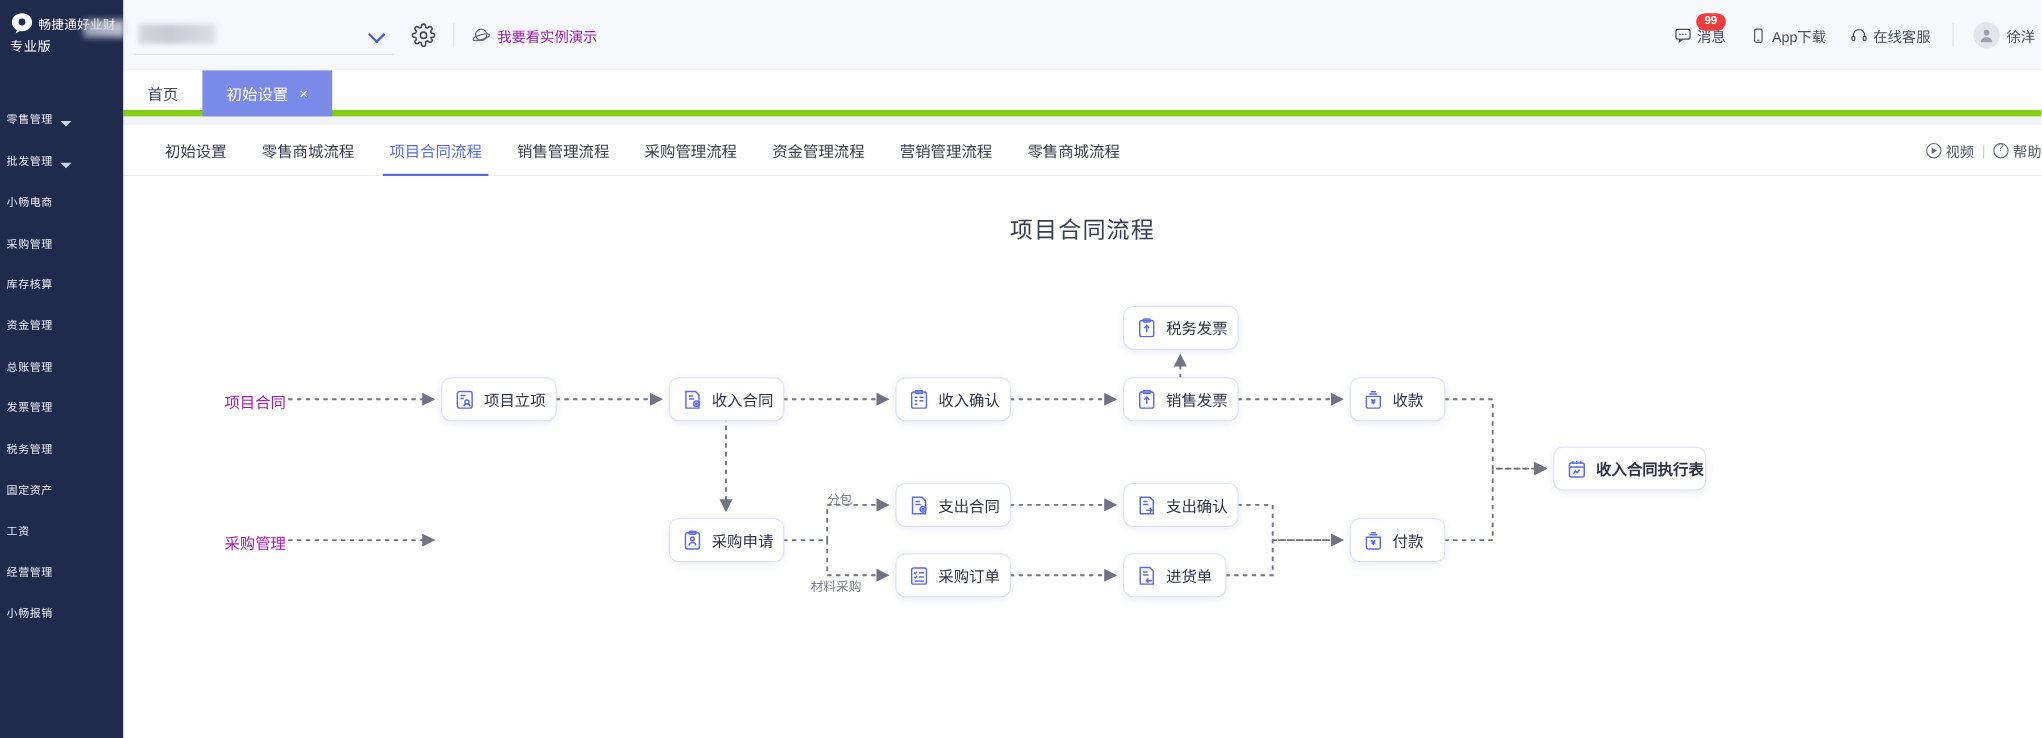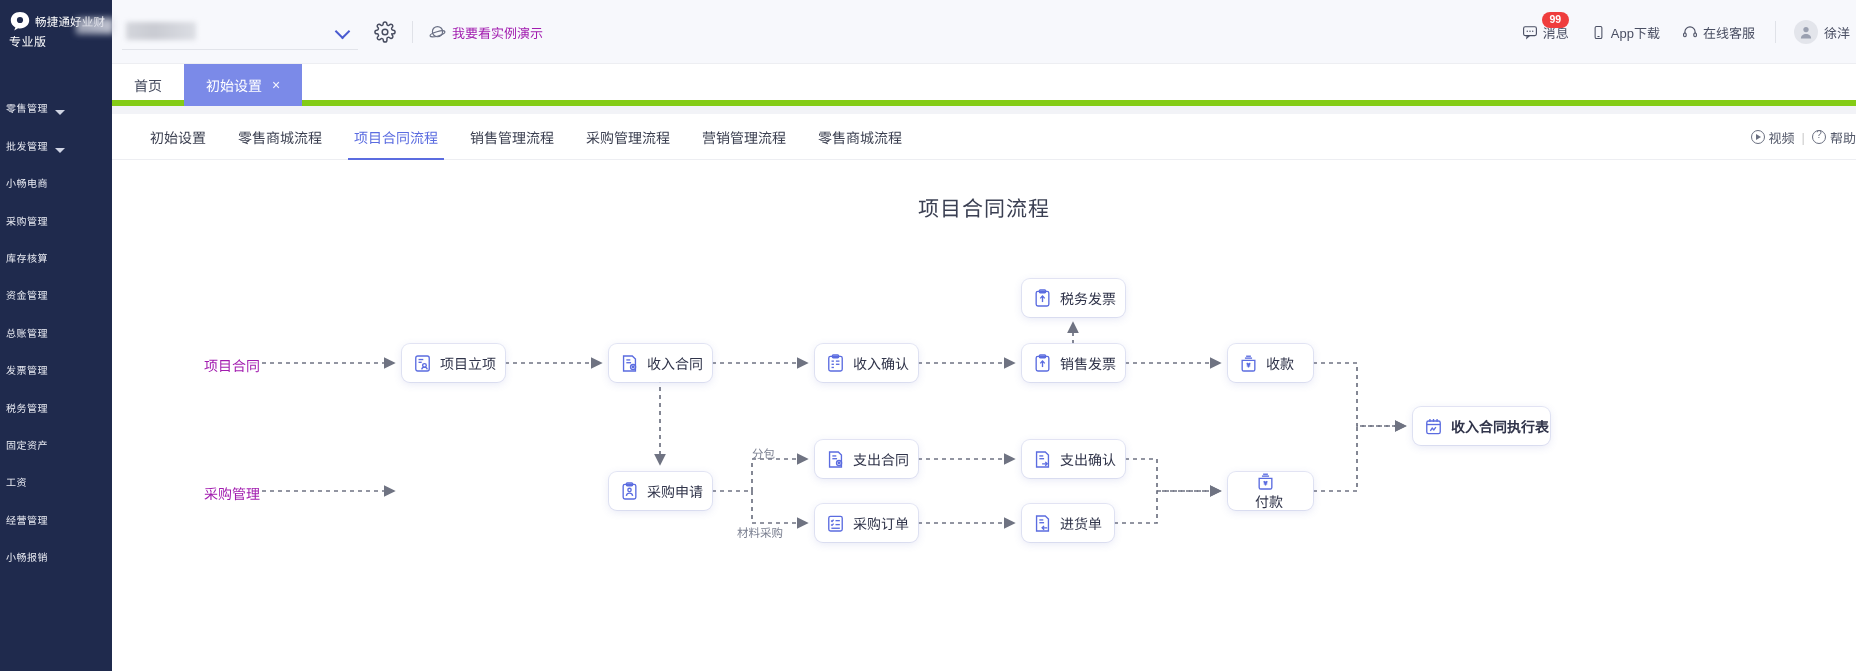--- a/index.html
+++ b/index.html
@@ -352,20 +352,22 @@
           <span>初始设置</span>
         </span><span class="modtab">
           <span>零售商城流程</span>
         </span><span class="modtab active">
           <span>项目合同流程</span>
         </span><span class="modtab">
           <span>销售管理流程</span>
         </span><span class="modtab">
           <span>采购管理流程</span>
         </span><span class="modtab">
+          <span>资金管理流程</span>
+        </span><span class="modtab">
           <span>营销管理流程</span>
         </span><span class="modtab">
           <span>零售商城流程</span>
         </span></div>
     <div class="modtabs-right">
       <span class="mr-link">
         <span class="circ-icon play"></span>
         <span>视频</span>
       </span>
       <span class="mr-sep">|</span>
@@ -529,21 +531,21 @@
         </div>
         <div class="node" style="left: 910px; top: 344px; width: 92px;">
           <span class="nicon"><svg width="19" height="19" viewBox="0 0 24 24" fill="none" stroke="#5b6ce0" stroke-width="1.7">
               <path d="M4.5 2.5h11l4 4v15h-15z"></path>
               <line x1="8" y1="7.5" x2="13" y2="7.5"></line>
               <line x1="8" y1="11" x2="14" y2="11"></line>
               <path d="M18 17.5h-6.5M14 15l-2.5 2.5 2.5 2.5"></path>
             </svg></span>
           <span>进货单</span>
         </div>
-        <div class="node" style="left: 1116px; top: 312px; width: 85px; flex-direction: column;">
+        <div class="node" style="left: 1116px; top: 312px; width: 85px;">
           <span class="nicon"><svg width="19" height="19" viewBox="0 0 24 24" fill="none" stroke="#5b6ce0" stroke-width="1.7">
               <path d="M4 8h16v11.5a2 2 0 0 1-2 2H6a2 2 0 0 1-2-2z"></path>
               <path d="M7.5 5.2h9"></path>
               <path d="M9 2.8h6"></path>
               <path d="M12 12v5M9.8 13h4.4M9.8 15h4.4"></path>
               <path d="M9.8 11.6 12 13.8l2.2-2.2"></path>
             </svg></span>
           <span>付款</span>
         </div>
         <div class="rowlabel" style="left: 92px; top: 195px;">项目合同</div>

